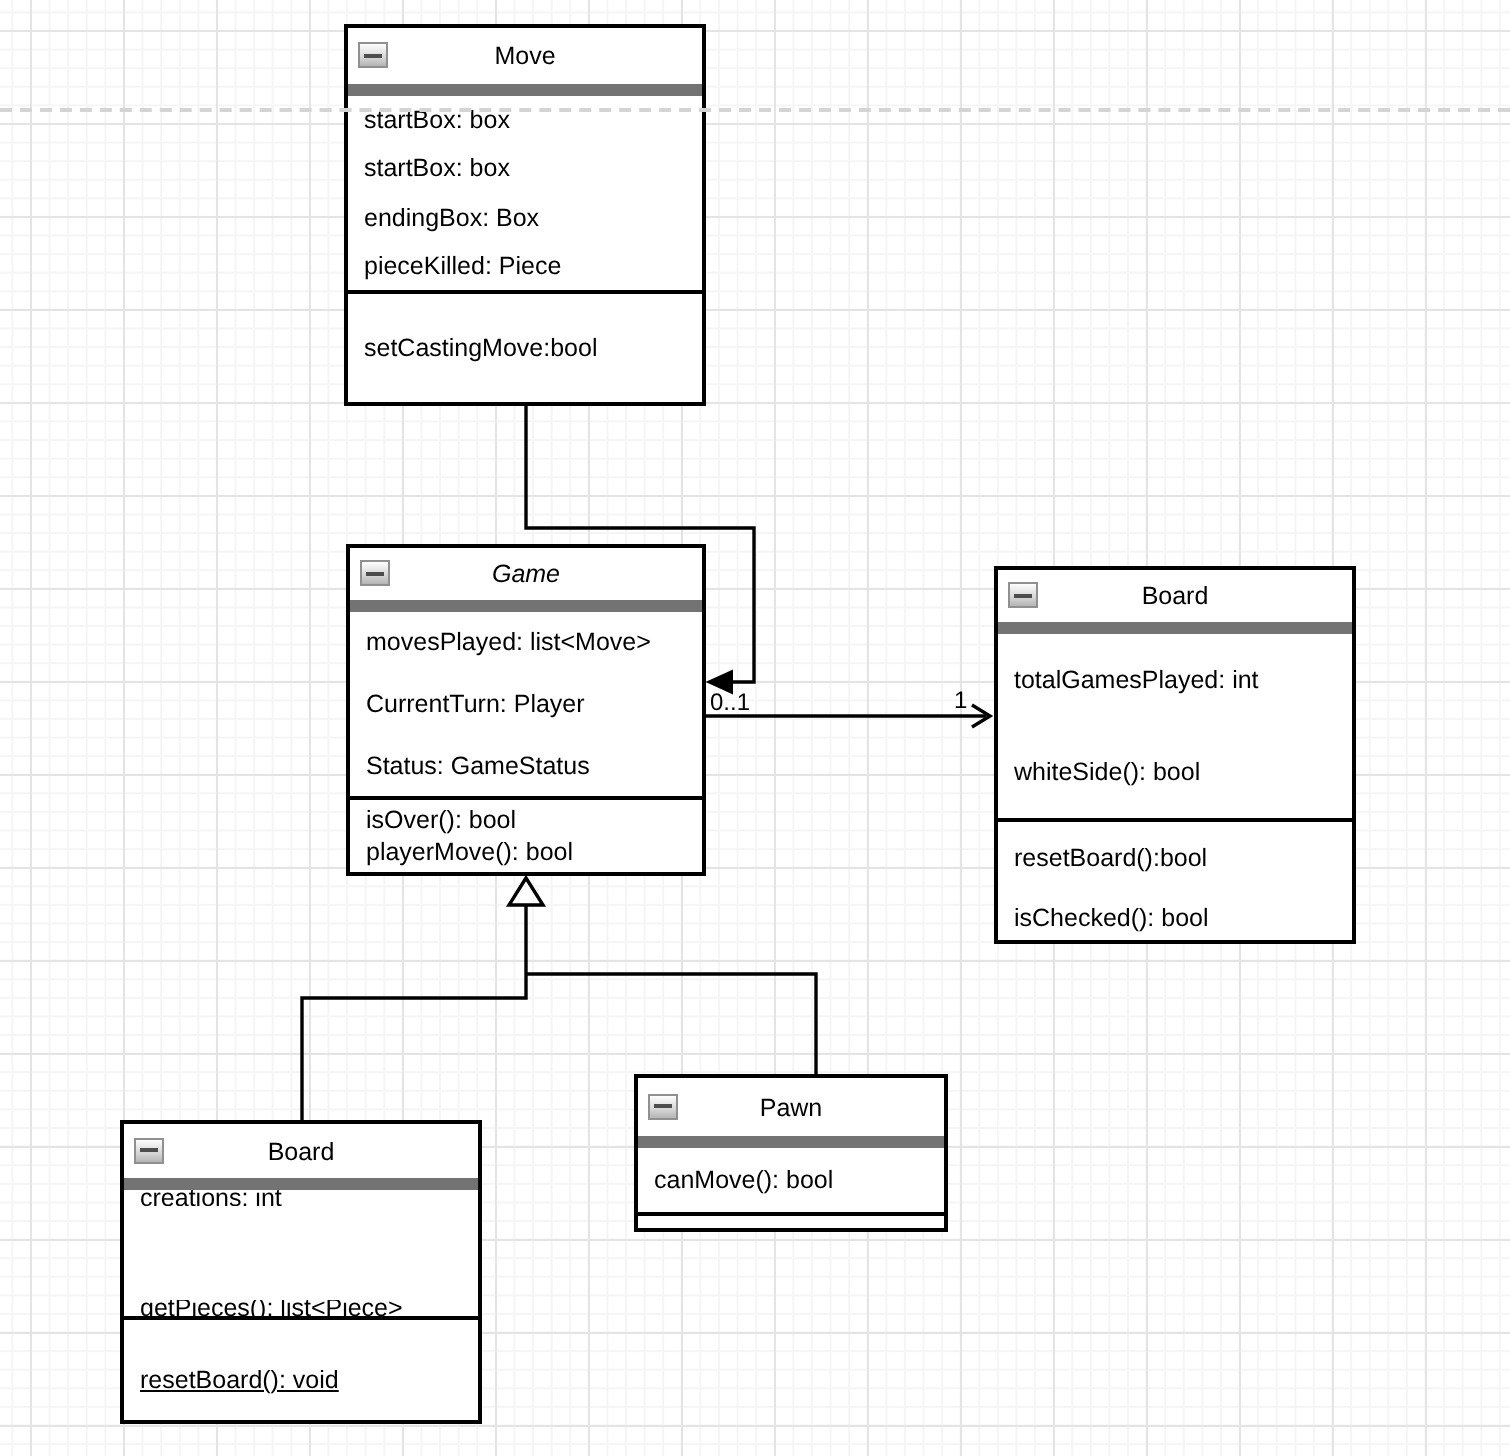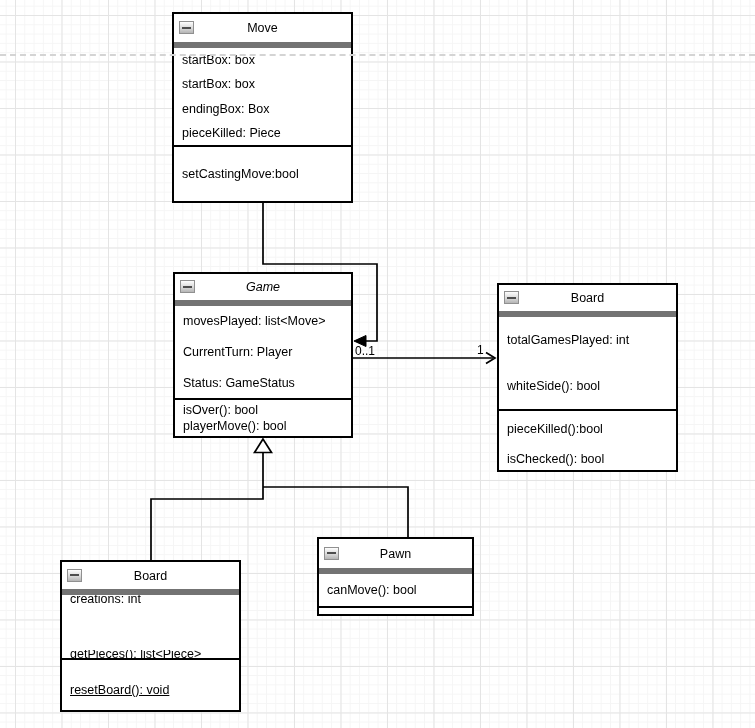--- a/index.html
+++ b/index.html
@@ -134,21 +134,21 @@
       <span class="collapse">
           <span class="minus"></span>
         </span>
       <span class="title">Board</span>
     </div>
     <div class="sec" style="height:92px;">
       <div class="row grow">totalGamesPlayed: int</div>
       <div class="row grow">whiteSide(): bool</div>
     </div>
     <div class="sec divided" style="flex:1; padding-top:3px;">
-      <div class="row" style="height:30px;">pieceKilled():bool</div>
+      <div class="row" style="height:30px;">resetBoard():bool</div>
       <div class="row" style="height:30px;">isChecked(): bool</div>
     </div>
   </div>
 
   <div class="uml-class" style="left:60px; top:560px; width:181px; height:152px;">
     <div class="cls-header" style="height:27px;">
       <span class="collapse">
           <span class="minus"></span>
         </span>
       <span class="title">Board</span>

